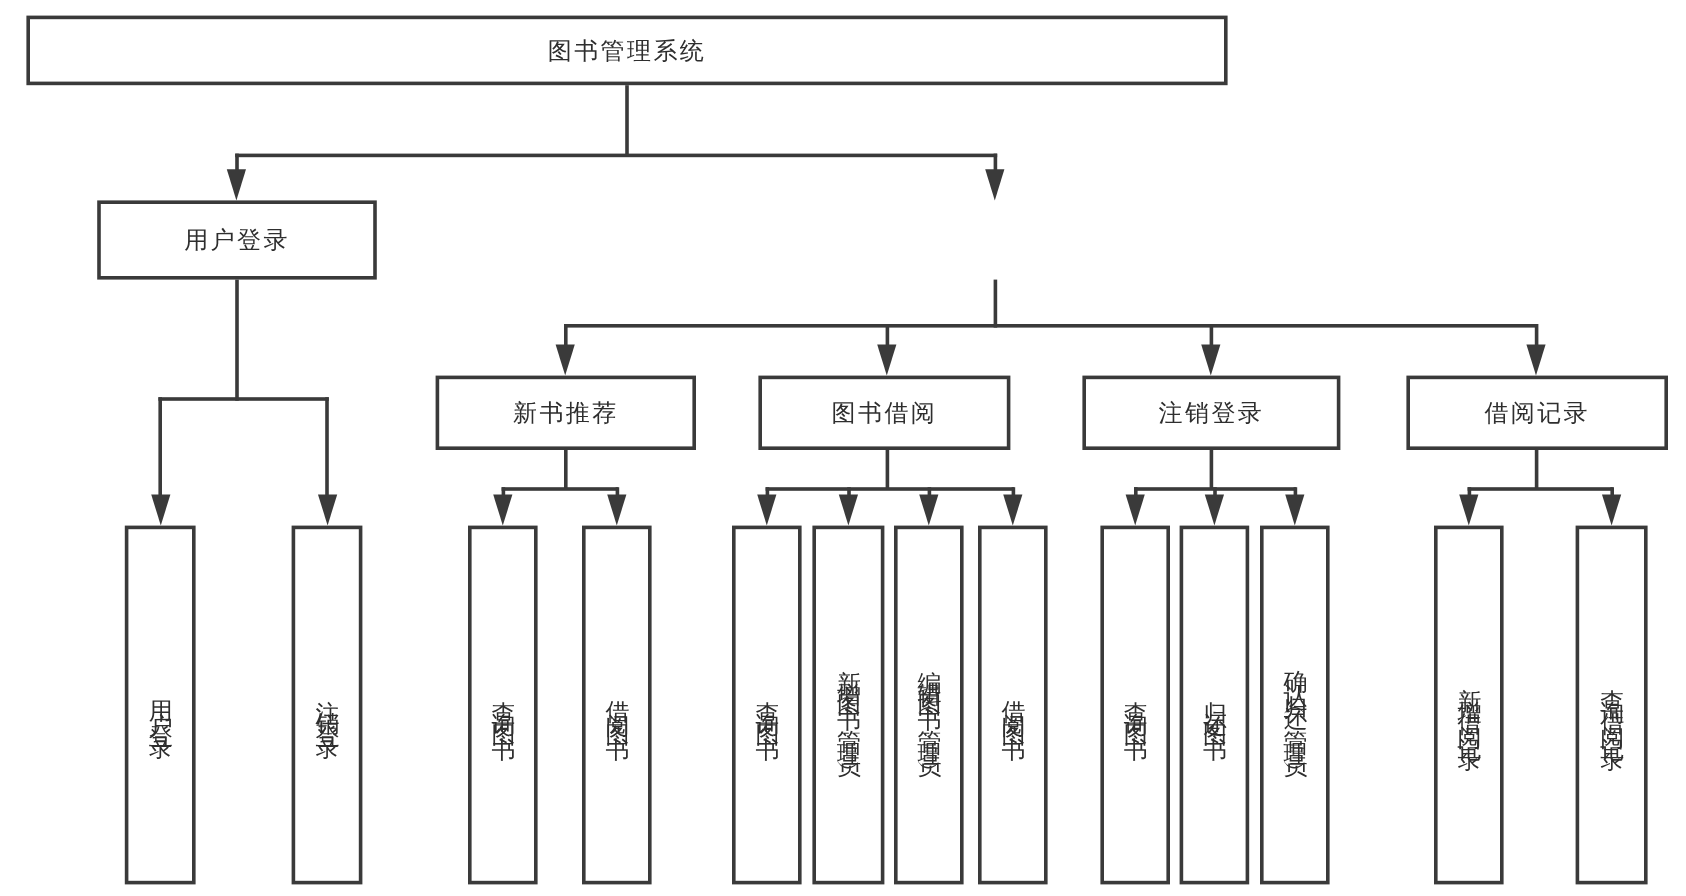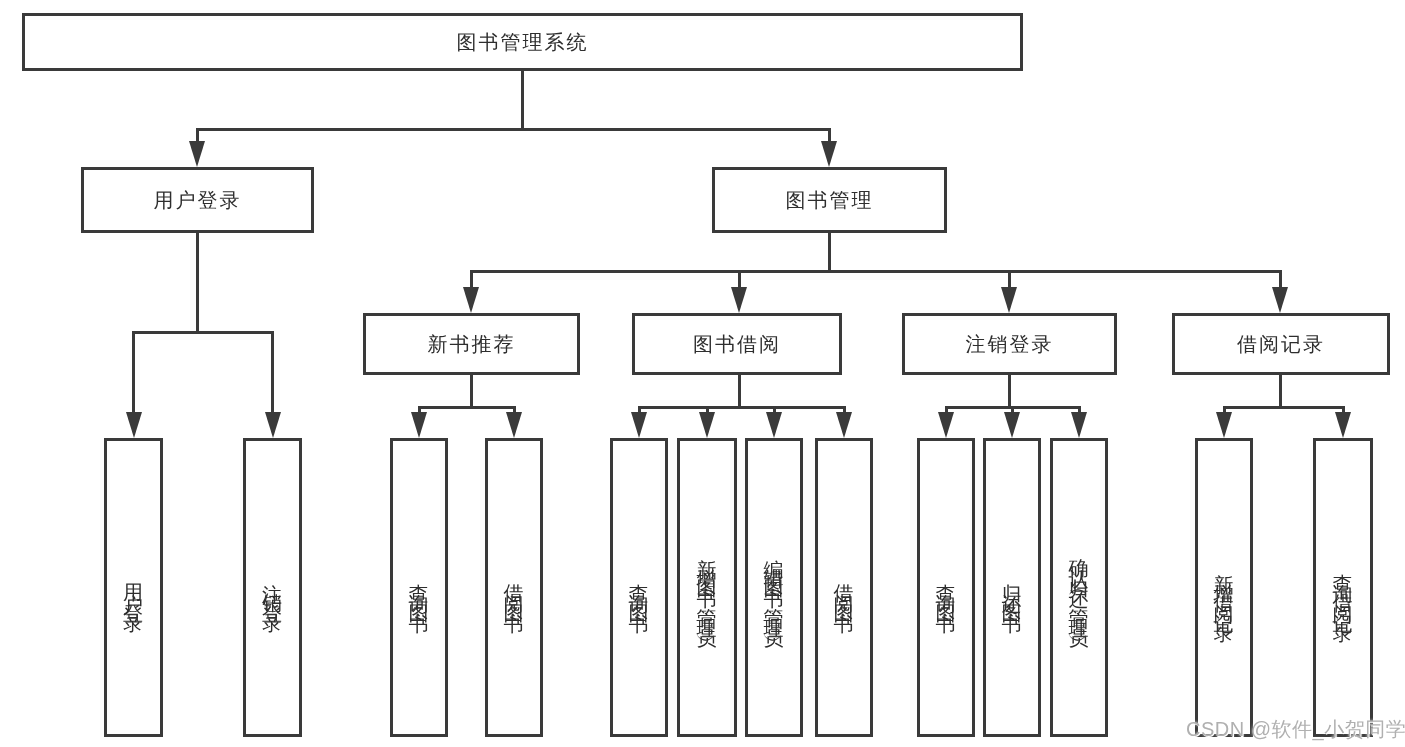--- a/index.html
+++ b/index.html
@@ -46,23 +46,20 @@
 <body>
 
 <div id="canvas">
 
   <div class="node" style="left:22px;top:13px;width:1001px;height:58px;">
     <span class="hlabel">图书管理系统</span>
   </div>
 
   <div class="node" style="left:81px;top:167px;width:233px;height:66px;">
     <span class="hlabel">用户登录</span>
-  </div>
-  <div class="node" style="left:712px;top:167px;width:235px;height:66px;">
-    <span class="hlabel">图书管理</span>
   </div>
 
   <div class="node" style="left:363px;top:313px;width:217px;height:62px;font-family:Liberation Mono, monospace;">
     <span class="hlabel">新书推荐</span>
   </div>
   <div class="node" style="left:632px;top:313px;width:210px;height:62px;">
     <span class="hlabel">图书借阅</span>
   </div>
   <div class="node" style="left:902px;top:313px;width:215px;height:62px;">
     <span class="hlabel">注销登录</span>
@@ -108,21 +105,20 @@
     <span class="vlabel">确认归还（管理员）</span>
   </div>
 
   <div class="node" style="left:1195px;top:438px;width:58px;height:299px;">
     <span class="vlabel">新增借阅记录</span>
   </div>
   <div class="node" style="left:1313px;top:438px;width:60px;height:299px;">
     <span class="vlabel">查询借阅记录</span>
   </div>
 
-  <div id="watermark">CSDN @软件_小贺同学</div>
 <div class="vline" style="left: 520.5px; top: 71px; height: 58px;"></div>
     <div class="vline" style="left: 195.5px; top: 128px; height: 16px;"></div>
     <div class="vline" style="left: 827.5px; top: 128px; height: 16px;"></div>
     <div class="vline" style="left: 195.5px; top: 233px; height: 101px;"></div>
     <div class="vline" style="left: 132px; top: 331px; height: 82px;"></div>
     <div class="vline" style="left: 271px; top: 331px; height: 82px;"></div>
     <div class="vline" style="left: 827.5px; top: 233px; height: 40px;"></div>
     <div class="vline" style="left: 469.5px; top: 270px; height: 20px;"></div>
     <div class="vline" style="left: 737.5px; top: 270px; height: 20px;"></div>
     <div class="vline" style="left: 1007.5px; top: 270px; height: 20px;"></div>

